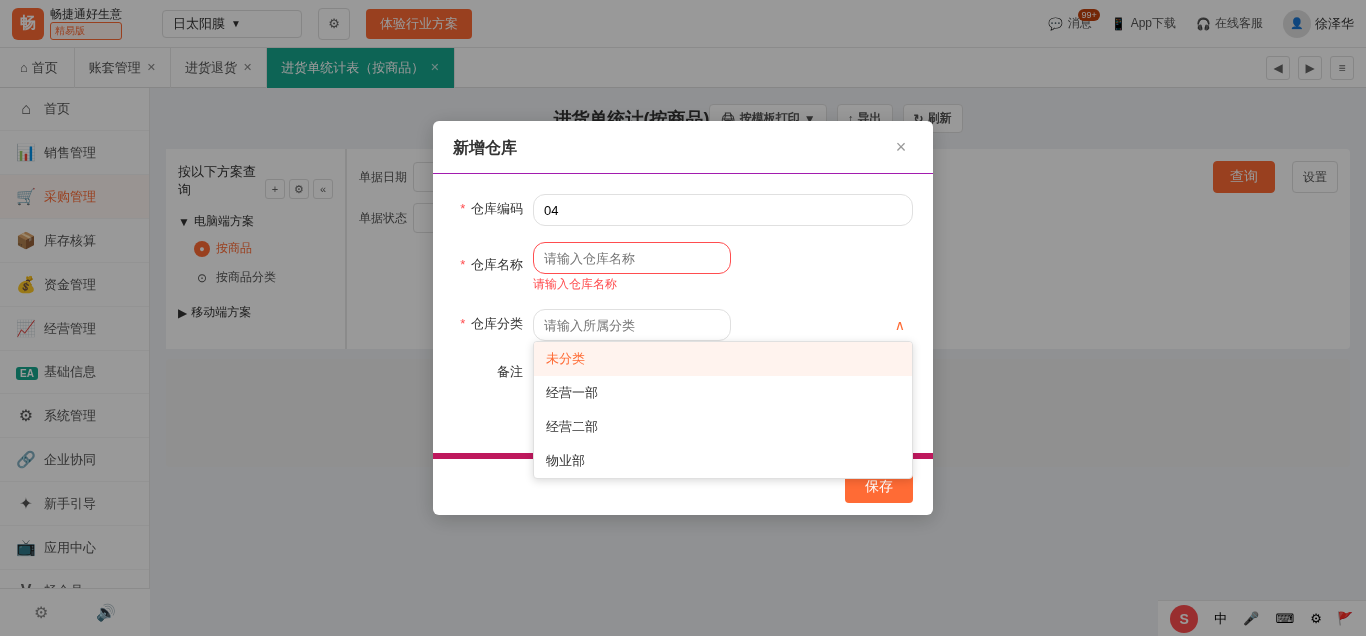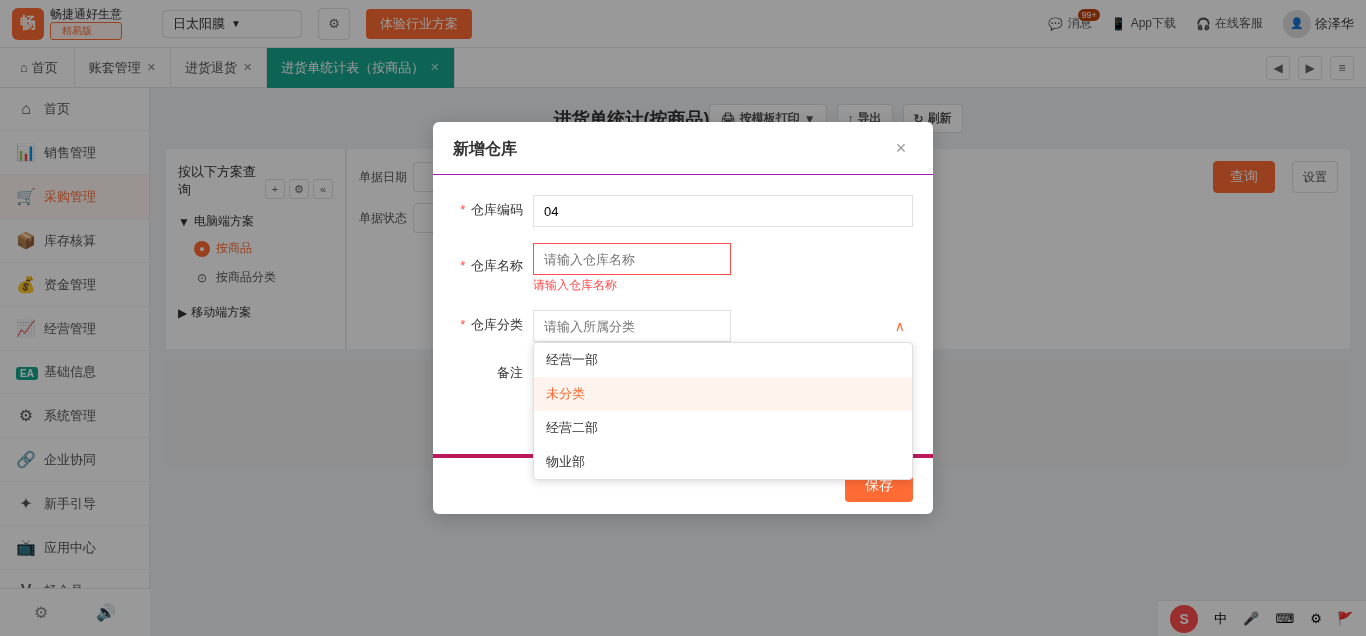--- a/index.html
+++ b/index.html
@@ -23,21 +23,21 @@
       gap: 6px;
     }
     .logo-icon {
       width: 32px; height: 32px;
       background: #ff6b35;
       border-radius: 6px;
       display: flex; align-items: center; justify-content: center;
       color: #fff; font-weight: bold; font-size: 16px;
     }
     .logo-text { font-size: 12px; color: #333; line-height: 1.3; }
-    .logo-badge { font-size: 10px; color: #ff6b35; background: #fff3ee; padding: 1px 11px; border-radius: 3px; border: 1px solid #ff6b35; }
+    .logo-badge { font-size: 10px; color: #ff6b35; background: #fff3ee; padding: 1px 4px; border-radius: 3px; border: 1px solid #ff6b35; }
     .store-selector {
       display: flex; align-items: center; gap: 6px;
       padding: 4px 10px;
       border: 1px solid #e0e0e0;
       border-radius: 4px;
       cursor: pointer;
       min-width: 140px;
     }
     .store-selector span { color: #333; }
     .chevron { color: #999; font-size: 10px; }
@@ -296,21 +296,21 @@
       width: 80px; flex-shrink: 0;
       font-size: 13px; color: #333;
       padding-top: 6px;
       text-align: right; padding-right: 10px;
     }
     .required { color: #ff4d4f; margin-right: 2px; }
     .form-input {
       flex: 1;
       height: 32px;
       border: 1px solid #e0e0e0;
-      border-radius: 0;
+      border-radius: 12px;
       padding: 0 10px;
       font-size: 13px;
       outline: none;
     }
     .form-input.error { border-color: #ff4d4f; }
     .error-msg {
       color: #ff4d4f;
       font-size: 12px;
       margin-top: 2px;
       padding-left: 80px;
@@ -356,21 +356,21 @@
       font-size: 13px;
       cursor: pointer;
       color: #333;
     }
     .dropdown-item.selected { background: #fff3ee; color: #ff6b35; }
 
     
     .modal-footer {
       display: flex; align-items: center; justify-content: flex-end;
       padding: 12px 20px;
-      border-top: 4px solid #be185d;
+      border-top: 6px solid #be185d;
       gap: 10px;
     }
     .btn-save {
       background: #ff6b35;
       color: #fff;
       border: none;
       padding: 7px 20px;
       border-radius: 4px;
       cursor: pointer;
       font-size: 14px;
@@ -682,22 +682,22 @@
     <div class="form-row">
       <div class="form-label">
         <span class="required">*</span>
         <span>仓库分类</span>
       </div>
       <div class="form-select-wrapper">
         <input class="form-input" type="text" placeholder="请输入所属分类" style="">
         <span class="form-select-arrow">∧</span>
         
         <div class="dropdown-list">
+          <div class="dropdown-item selected">未分类</div>
           <div class="dropdown-item">经营一部</div>
-          <div class="dropdown-item selected">未分类</div>
           <div class="dropdown-item">经营二部</div>
           <div class="dropdown-item">物业部</div>
         </div>
       </div>
     </div>
 
     <div class="form-row">
       <div class="form-label">备注</div>
       <textarea class="form-textarea" style=""></textarea>
     </div>

